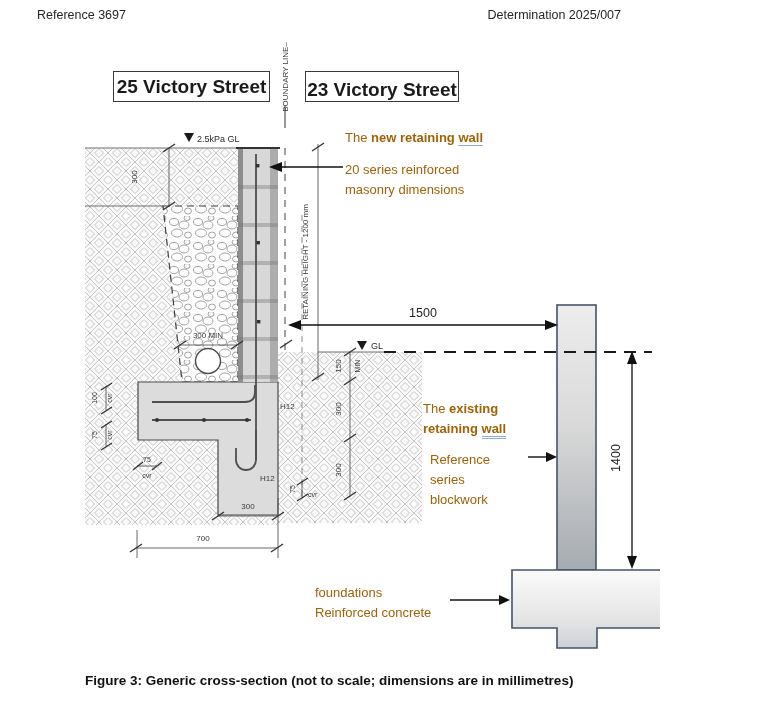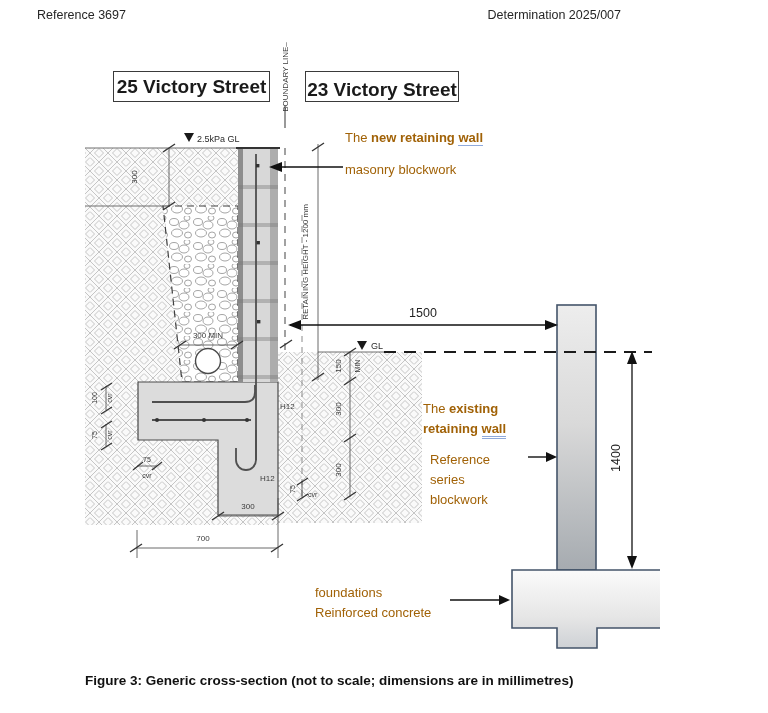--- a/index.html
+++ b/index.html
@@ -218,21 +218,22 @@
     <span>25 Victory Street</span>
   </div>
   <div class="abs streetbox" style="left:305px;top:71px;width:152px;height:29px;align-items:flex-end;">
     <span>23 Victory Street</span>
   </div>
 
   <div class="abs note" style="left:345px;top:128px;">
     <span>The </span><b>new retaining </b><b class="ul">wall</b>
   </div>
   <div class="abs note" style="left:345px;top:160px;">
-    <div>masonry blockwork</div>
+    <div>20 series reinforced</div>
+    <div>masonry dimensions</div>
   </div>
 
   <div class="abs note" style="left:423px;top:399px;">
     <div><span>The </span><b>existing</b></div>
     <div><b>retaining </b><b class="ul2">wall</b></div>
   </div>
   <div class="abs note" style="left:430px;top:450px;">
     <div>Reference</div>
     <div>series</div>
     <div>blockwork</div>

